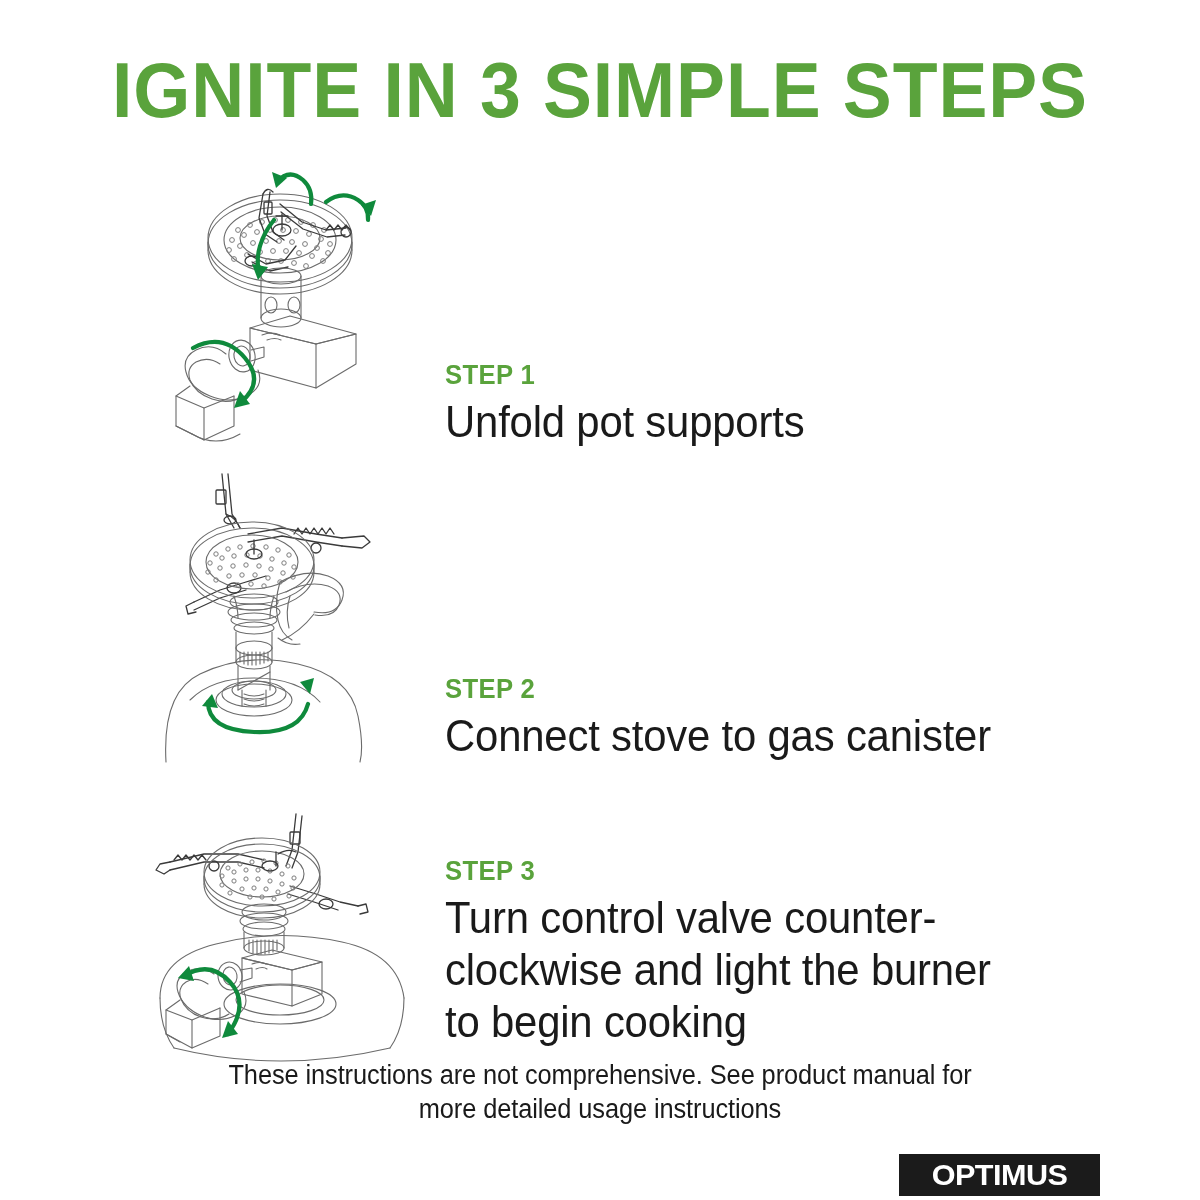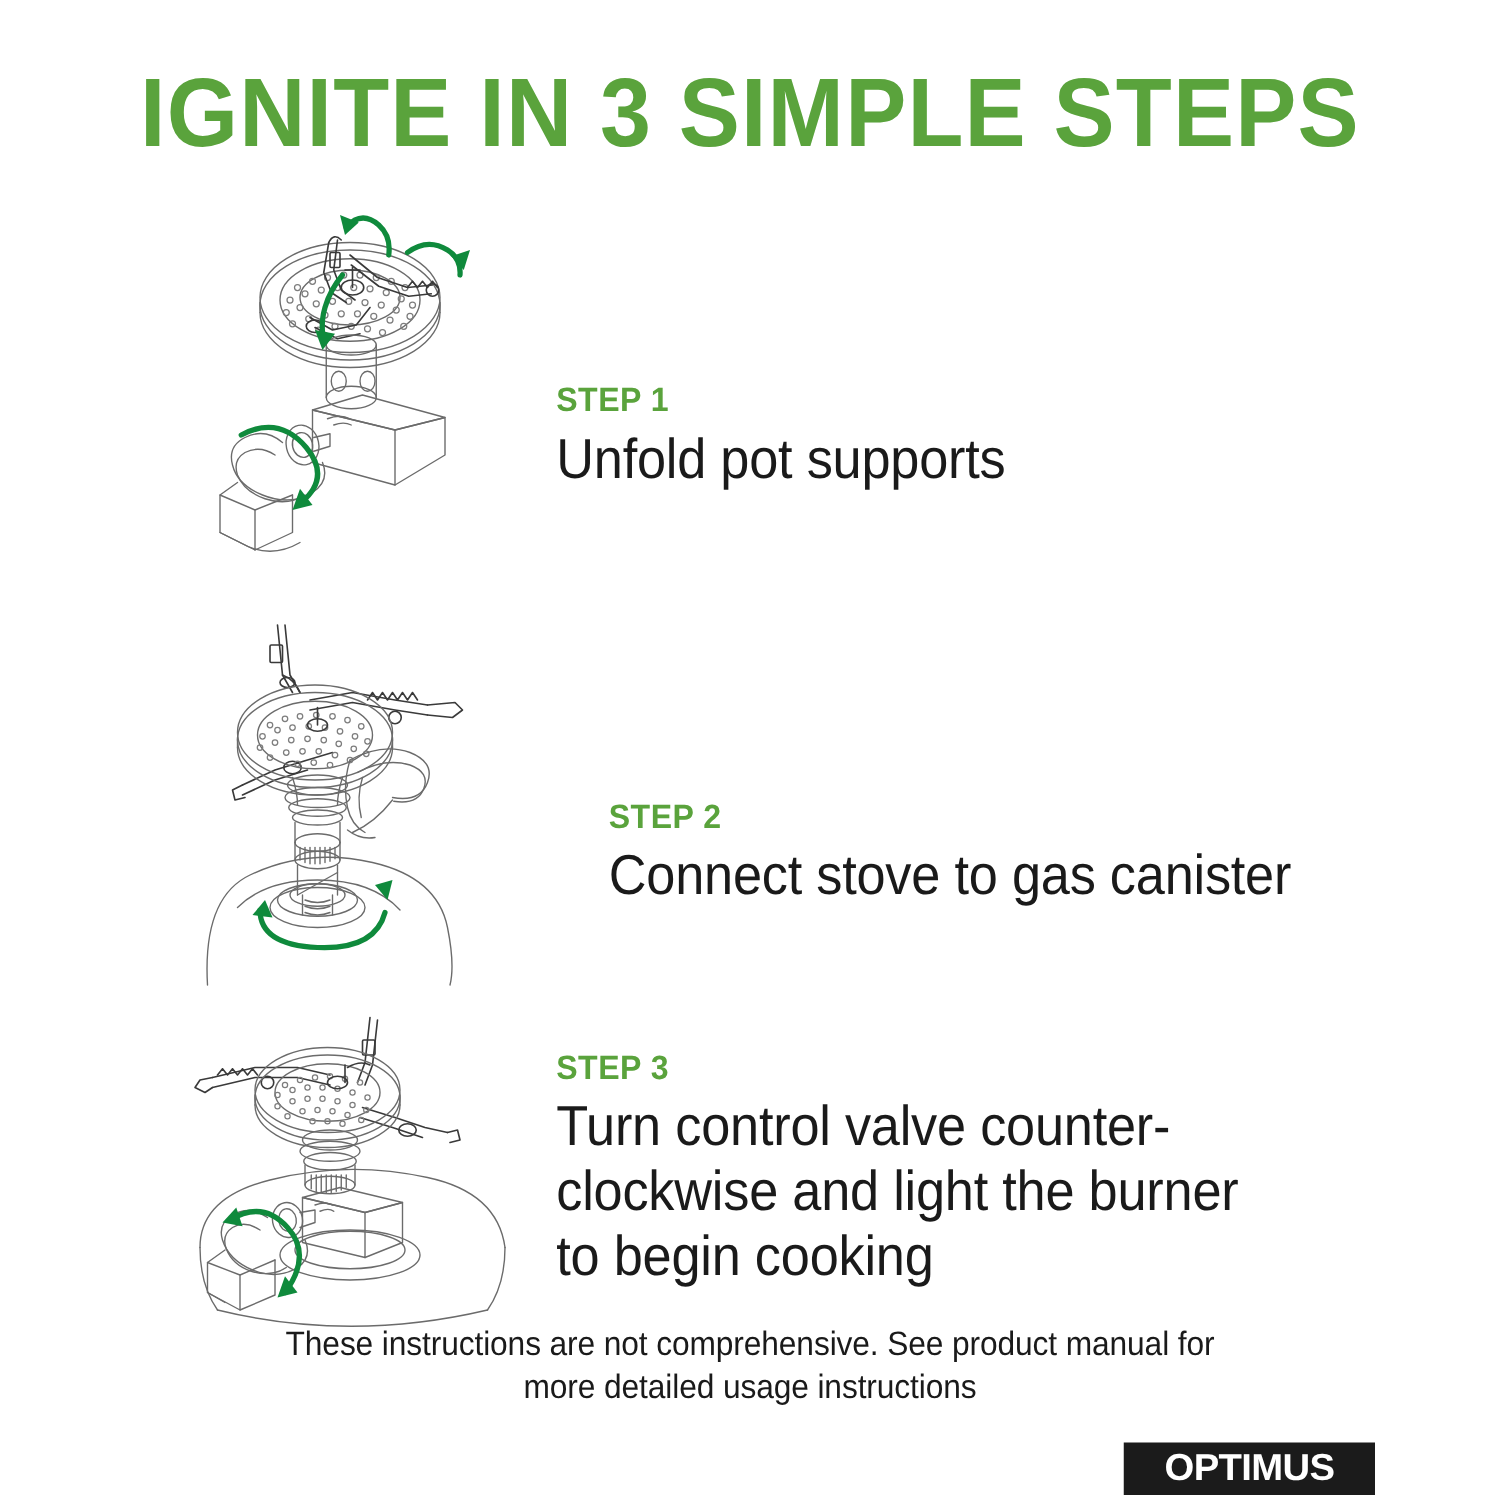--- a/index.html
+++ b/index.html
@@ -38,24 +38,24 @@
     transform-origin: 50% 50%;
     white-space: nowrap;
   }
 
   
   .step-row {
     position: absolute;
     left: 0;
     width: 1200px;
     display: flex;
-    align-items: center;
+    align-items: flex-end;
   }
   #step-row-1 { top: 158px;  height: 290px; }
-  #step-row-2 { top: 488px;  height: 300px; gap: 42px; }
+  #step-row-2 { top: 462px;  height: 300px; }
   #step-row-3 { top: 808px;  height: 240px; }
 
   .step-figure {
     position: relative;
     width: 300px;
     min-width: 300px;
     height: 100%;
     margin-left: 130px;
   }
   .step-figure svg {

